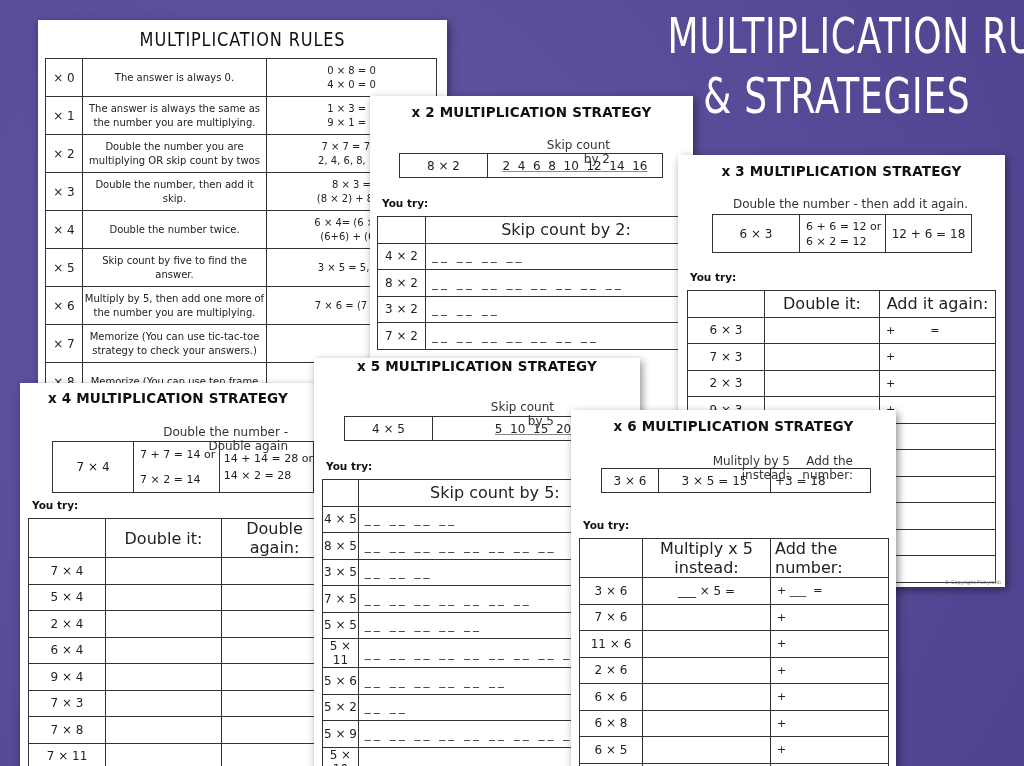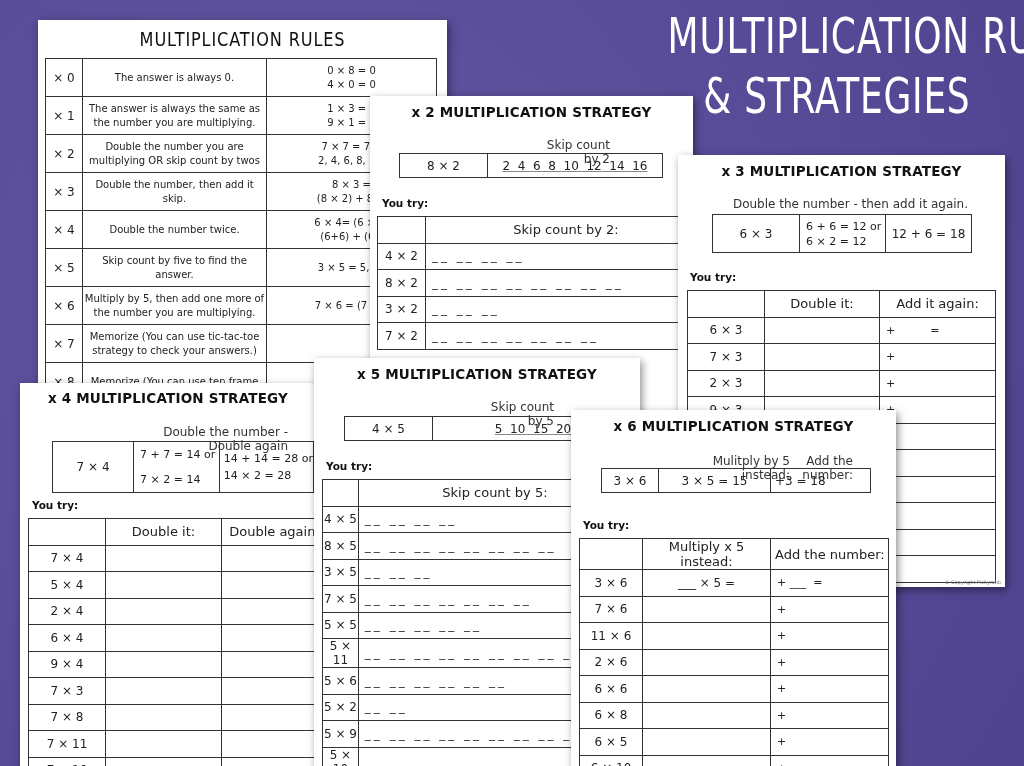--- a/index.html
+++ b/index.html
@@ -58,21 +58,21 @@
   #x4 { left: 20px; top: 383px; width: 296px; height: 390px; }
   
   #x5 { left: 314px; top: 358px; width: 326px; height: 420px; }
   
   #x6 { left: 571px; top: 410px; width: 325px; height: 370px; }
 
   .example { position: absolute; font-size: 12px; text-align: center; }
   .example td { height: 24px; }
   .grid { position: absolute; font-size: 12px; }
   .grid td, .grid th { height: 26.5px; }
-  .grid th { font-size: 13px; }
+  .grid th { font-size: 16px; }
   .grid td.k { text-align: center; }
   .grid td.plus { padding-left: 6px; font-size: 11px; }
 </style>
 </head>
 <body>
 
 <div class="hero-title">
   <span>MULTIPLICATION RULES</span>
   <span>&amp; STRATEGIES</span>
 </div>
@@ -320,21 +320,21 @@
         <tr>
           <td class="k">7 × 10</td>
           <td></td>
           <td></td>
         </tr>
       </tbody>
   </table>
 </div>
 
 <div class="sheet" id="x5">
-  <div class="sheet-title" style="margin-top:8px;">x 5 MULTIPLICATION STRATEGY</div>
+  <div class="sheet-title" style="">x 5 MULTIPLICATION STRATEGY</div>
   <div class="hint" style="position:absolute;left:160px;top:42px;width:80px;">Skip count by 5</div>
   <table class="example" style="left:30px;top:58px;width:290px;">
     <tbody>
         <tr>
       <td style="width:88px;">4 × 5</td>
       <td class="u" style="white-space:pre;">5  10  15  20</td>
     </tr>
   </tbody>
     </table>
   <div class="you-try" style="position:absolute;left:12px;top:102px;">You try:</div>

